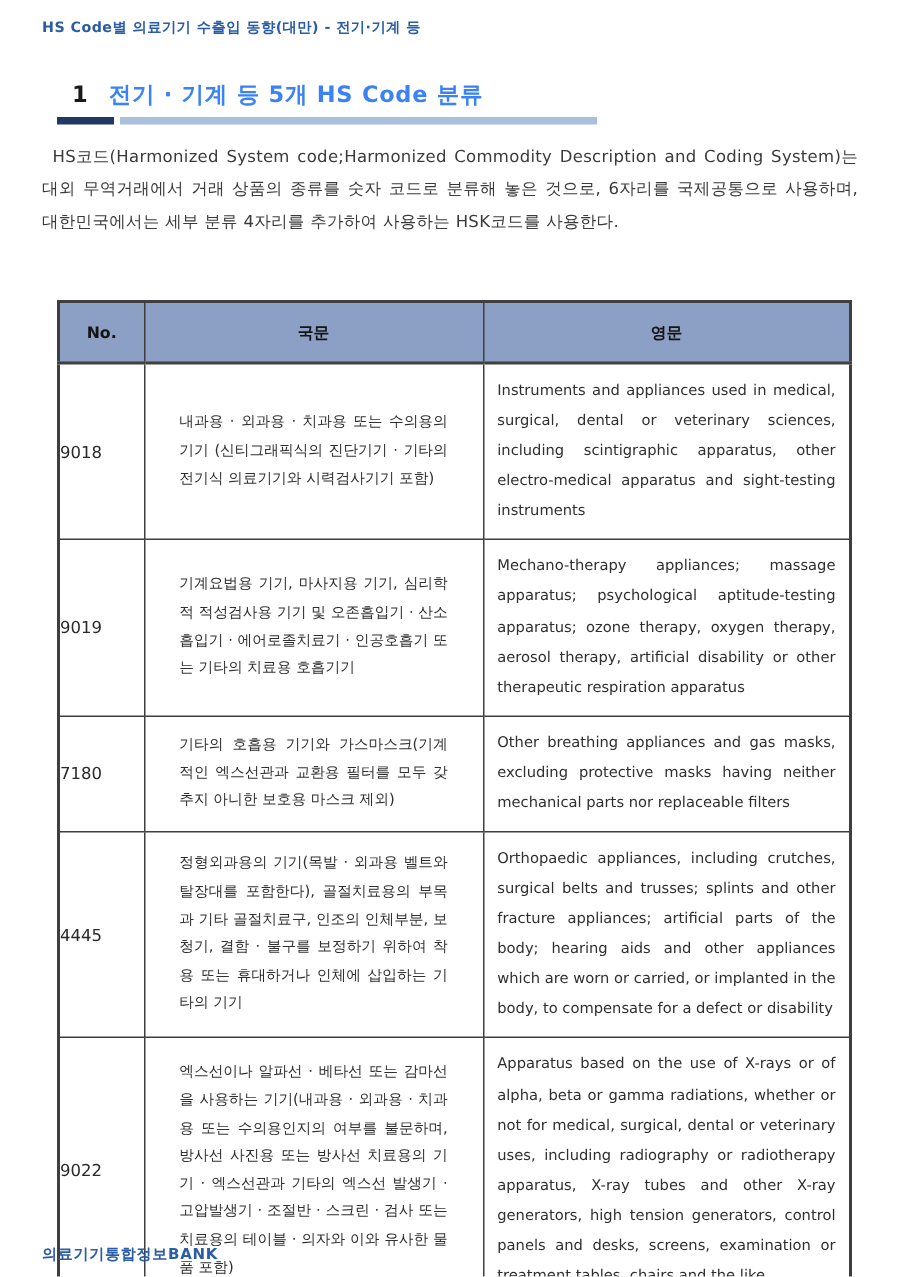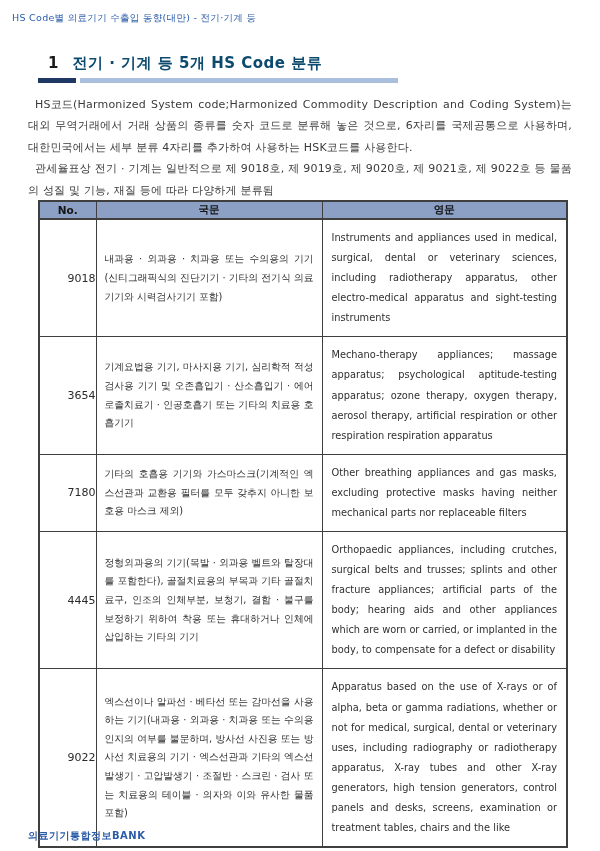--- a/index.html
+++ b/index.html
@@ -7,23 +7,23 @@
   body {
     font-family: "DejaVu Sans", "Liberation Sans", sans-serif;
     color: #333333;
     position: relative;
     width: 600px;
     height: 851px;
     overflow: hidden;
   }
   .doc-header {
     position: absolute;
-    top: 12px; left: 12px; right: 28px;
+    top: 12px; left: 28px; right: 28px;
     font-size: 9.5px;
-    font-weight: normal;
+    font-weight: bold;
     color: var(--accent-blue, #2b5ca8);
     letter-spacing: 0.3px;
   }
   .section-title-wrap {
     position: absolute;
     top: 54px; left: 38px; right: 35px;
   }
   .section-title-line {
     display: flex;
     align-items: baseline;
@@ -31,21 +31,21 @@
     padding-left: 10px;
   }
   .section-number {
     font-size: 15px;
     font-weight: bold;
     color: #1a1a1a;
   }
   .section-title {
     font-size: 15px;
     font-weight: bold;
-    color: #0c4a6e;
+    color: #3b82f6;
     letter-spacing: 0.5px;
   }
   .title-underline {
     display: flex;
     margin-top: 5px;
     height: 5px;
     gap: 4px;
   }
   .title-underline .seg-dark {
     width: 38px;
@@ -73,39 +73,39 @@
     width: 528px;
     border-collapse: collapse;
     table-layout: fixed;
   }
   .hs-table th, .hs-table td {
     border: 1px solid #3f3f3f;
     vertical-align: middle;
   }
   .hs-table th {
     background: var(--table-header-bg, #8ba0c4);
-    height: 18px;
+    height: 41px;
     font-size: 10.5px;
     font-weight: bold;
     color: #141414;
     border-bottom: 2px solid #3f3f3f;
   }
   .hs-table { border: 2px solid #3f3f3f; }
   .col-no  { width: 57px; }
   .col-kor { width: 226px; }
   .col-eng { width: 245px; }
   .cell-no {
-    text-align: right;
+    text-align: left;
     font-size: 11px;
     color: #2a2a2a;
   }
   .cell-kor {
     font-size: 9.8px;
     line-height: 1.9;
-    padding: 8px 8px;
+    padding: 8px 23px;
     text-align: justify;
     color: #2f2f2f;
     margin-top: 23px;
   }
   .cell-eng {
     font-size: 9.8px;
     line-height: 2.05;
     padding: 8px 9px;
     text-align: justify;
     color: #2f2f2f;
@@ -135,46 +135,45 @@
     <span class="section-title">전기 · 기계 등 5개 HS Code 분류</span>
   </div>
   <div class="title-underline">
     <div class="seg-dark"></div>
     <div class="seg-light"></div>
   </div>
 </div>
 
 <div class="body-text">
   <p>HS코드(Harmonized System code;Harmonized Commodity Description and Coding System)는 대외 무역거래에서 거래 상품의 종류를 숫자 코드로  분류해 놓은 것으로, 6자리를 국제공통으로 사용하며, 대한민국에서는 세부 분류 4자리를 추가하여 사용하는 HSK코드를 사용한다.</p>
-  <p>관세율표상 전기 · 기계는 일반적으로 제 9018호, 제 9019호, 제 9020호, 제 9021호, 제 9022호 등 물품의 성질 및 기능, 재질 등에 따라 다양하게 분류됨</p>
 </div>
 
 <table class="hs-table">
   <colgroup>
     <col class="col-no">
     <col class="col-kor">
     <col class="col-eng">
   </colgroup>
   <thead>
     <tr>
       <th>No.</th>
       <th>국문</th>
       <th>영문</th>
     </tr>
   </thead>
   <tbody>
     <tr class="r0">
       <td class="cell-no">9018</td>
       <td class="cell-kor">내과용 · 외과용 · 치과용 또는 수의용의 기기 (신티그래픽식의 진단기기 · 기타의 전기식 의료기기와 시력검사기기 포함)</td>
-      <td class="cell-eng">Instruments and appliances used in medical, surgical, dental or veterinary sciences, including radiotherapy apparatus, other electro-medical apparatus and sight-testing instruments</td>
+      <td class="cell-eng">Instruments and appliances used in medical, surgical, dental or veterinary sciences, including scintigraphic apparatus, other electro-medical apparatus and sight-testing instruments</td>
     </tr>
     <tr class="r1">
-      <td class="cell-no">3654</td>
+      <td class="cell-no">9019</td>
       <td class="cell-kor">기계요법용 기기, 마사지용 기기, 심리학적 적성검사용 기기 및 오존흡입기 · 산소흡입기 · 에어로졸치료기 · 인공호흡기 또는 기타의 치료용 호흡기기</td>
-      <td class="cell-eng">Mechano-therapy appliances; massage apparatus; psychological aptitude-testing apparatus; ozone therapy, oxygen therapy, aerosol therapy, artificial respiration or other respiration respiration apparatus</td>
+      <td class="cell-eng">Mechano-therapy appliances; massage apparatus; psychological aptitude-testing apparatus; ozone therapy, oxygen therapy, aerosol therapy, artificial disability or other therapeutic respiration apparatus</td>
     </tr>
     <tr class="r2">
       <td class="cell-no">7180</td>
       <td class="cell-kor">기타의 호흡용 기기와 가스마스크(기계적인 엑스선관과 교환용 필터를 모두 갖추지 아니한 보호용 마스크 제외)</td>
       <td class="cell-eng">Other breathing appliances and gas masks, excluding protective masks having neither mechanical parts nor replaceable filters</td>
     </tr>
     <tr class="r3">
       <td class="cell-no">4445</td>
       <td class="cell-kor">정형외과용의 기기(목발 · 외과용 벨트와 탈장대를 포함한다), 골절치료용의 부목과 기타 골절치료구, 인조의 인체부분, 보청기, 결함 · 불구를 보정하기 위하여 착용 또는 휴대하거나 인체에 삽입하는 기타의 기기</td>
       <td class="cell-eng">Orthopaedic appliances, including crutches, surgical belts and trusses; splints and other fracture appliances; artificial parts of the body; hearing aids and other appliances which are worn or carried, or implanted in the body, to compensate for a defect or disability</td>

